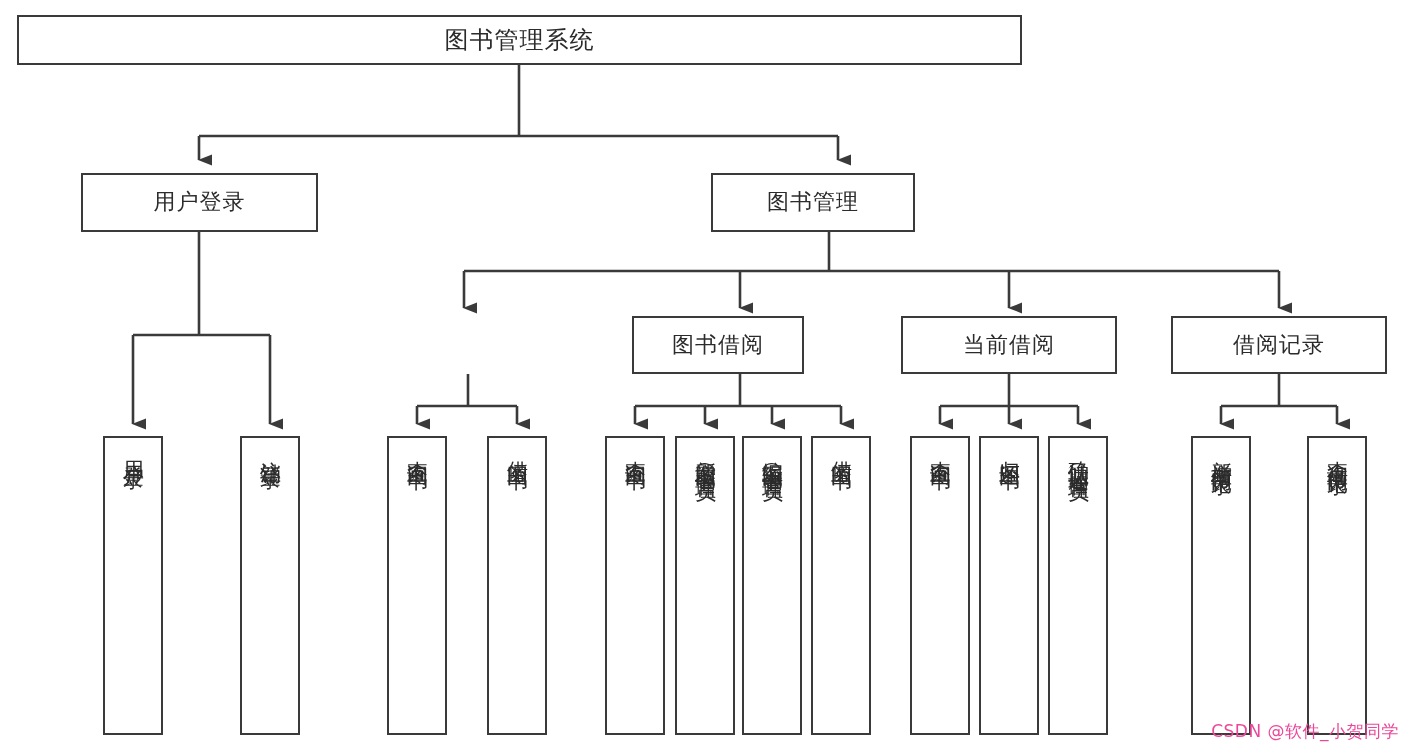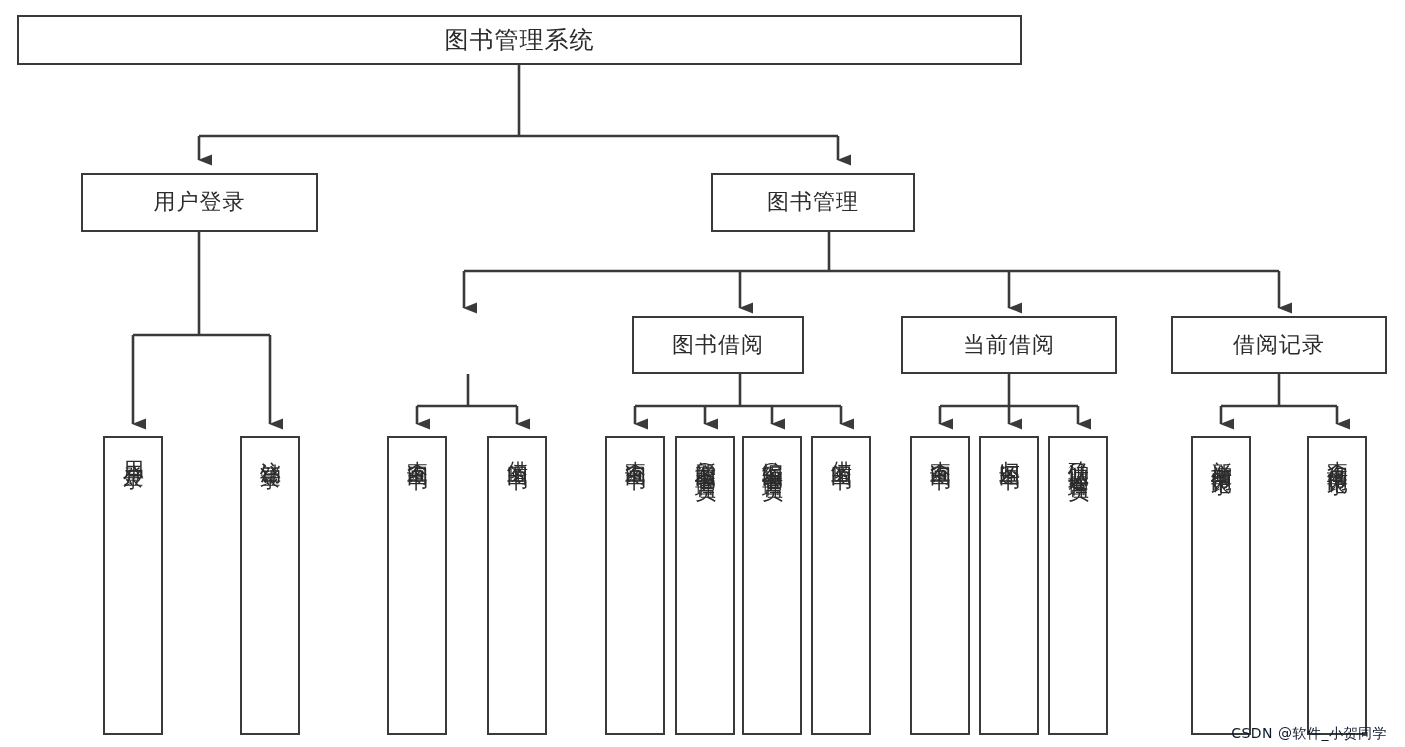--- a/index.html
+++ b/index.html
@@ -58,24 +58,24 @@
   .node.v .label {
     writing-mode: vertical-rl;
     text-orientation: upright;
     font-size: 21px;
     letter-spacing: 3px;
     line-height: 1;
     margin: 0 auto;
   }
   #watermark {
     position: absolute;
-    right: 18px;
+    right: 6px;
     bottom: 4px;
-    font-size: 14px;
-    color: #0f172a;
+    font-size: 17px;
+    color: #ec4899;
     letter-spacing: 0.5px;
     white-space: nowrap;
     font-family: "DejaVu Sans", "Liberation Sans", sans-serif;
   }
 </style>
 </head>
 <body>
 
 <div id="diagram-root">
 

